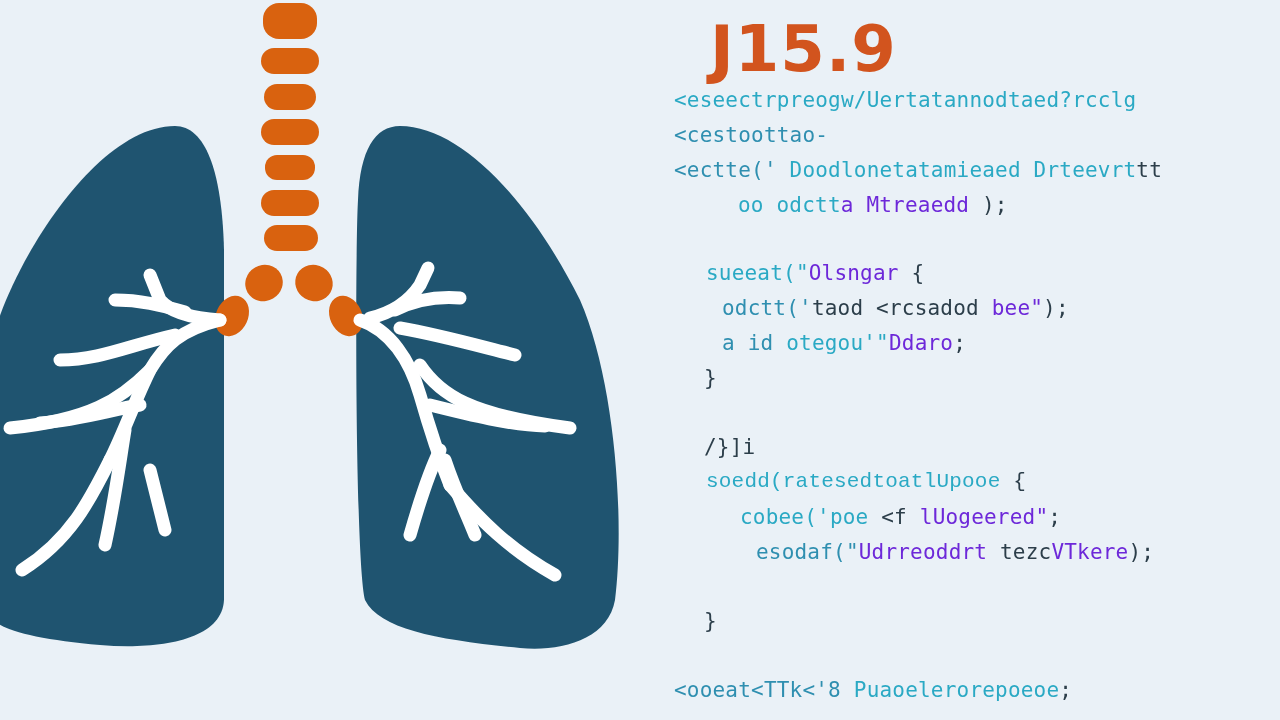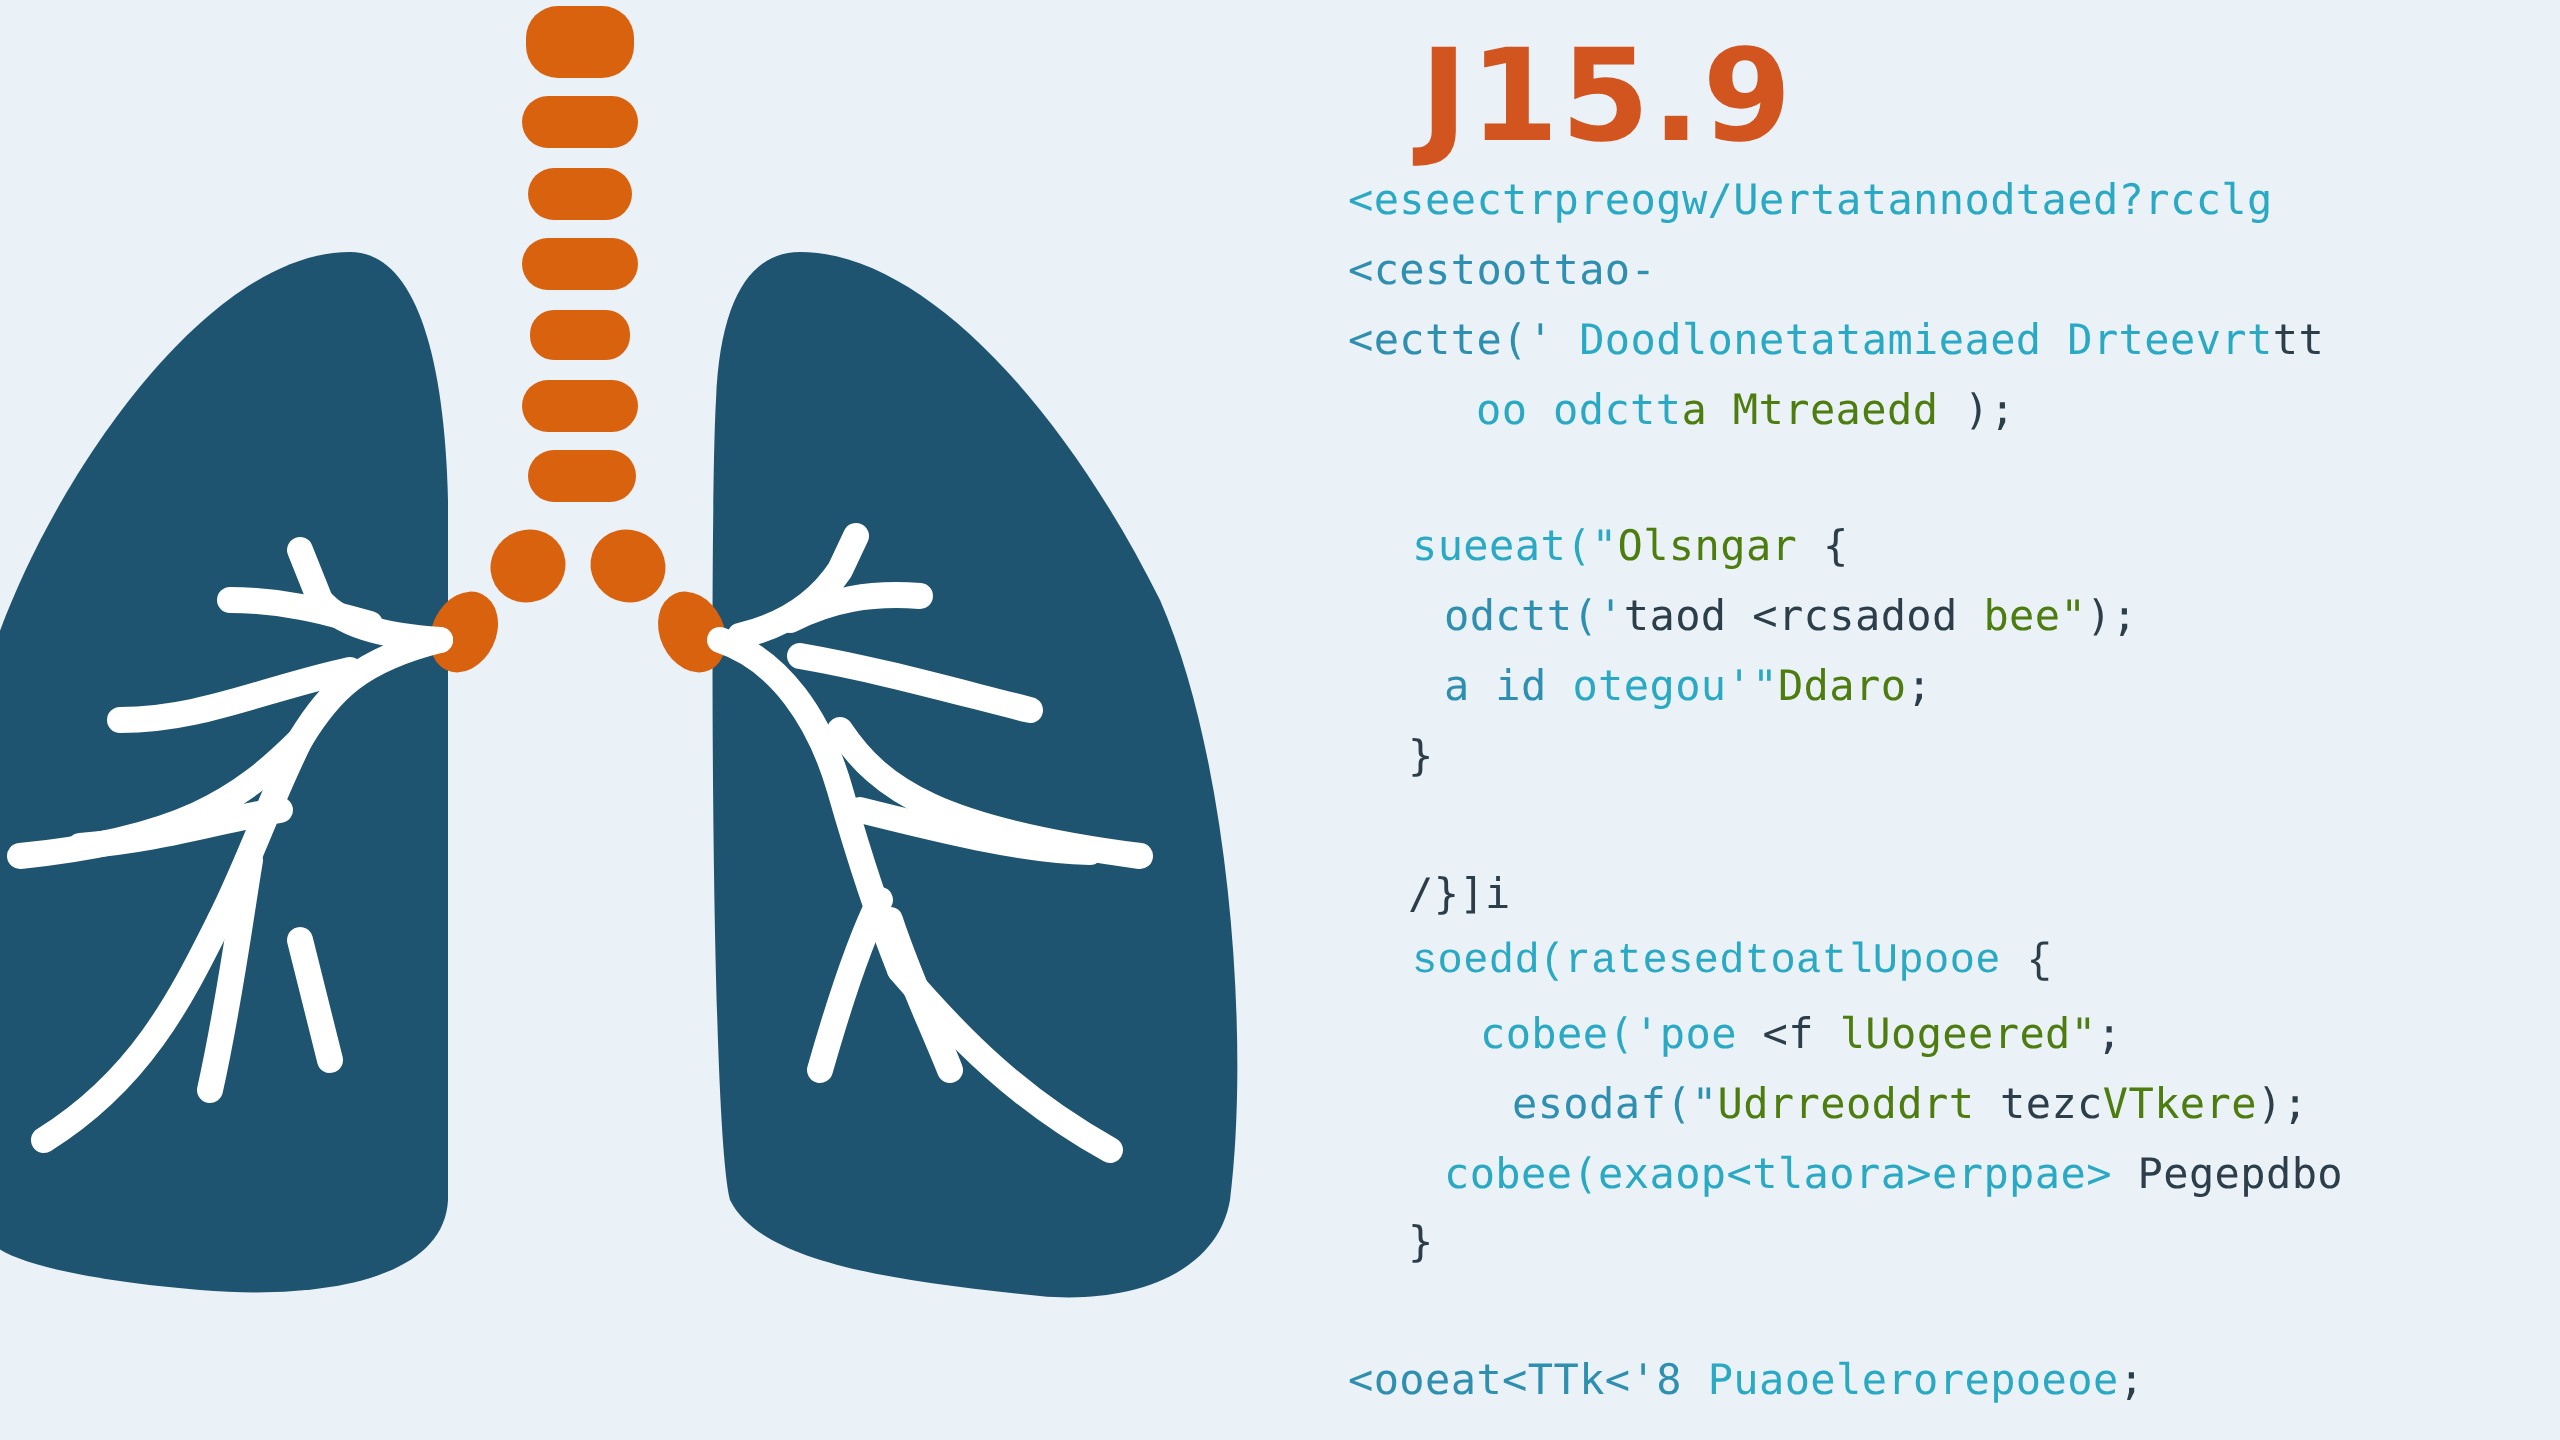--- a/index.html
+++ b/index.html
@@ -16,21 +16,21 @@
   }
   #code { position:absolute; left:0; top:0; width:1132px; height:720px; pointer-events:none; }
   .code-line {
     position:absolute; white-space:pre; font-size:21px; line-height:24px;
     letter-spacing:0.2px; pointer-events:auto;
   }
   .seg { }
   .c-teal  { color:#2aa9c4; }
   .c-blue  { color:#2f8fb0; }
   .c-dark  { color:#2c3e4a; }
-  .c-orange{ color:#4d7c0f;margin-top:16px; }
+  .c-orange{ color:#6d28d9;margin-top:16px; }
 </style>
 </head>
 <body>
 
 <svg id="illustration" viewBox="0 0 640 720" xmlns="http://www.w3.org/2000/svg">
 
   <path fill="#1f5470" d="M175,126 C205,126 222,170 224,250 L224,600 C222,640 160,650 100,645 C40,640 0,630 -5,620 L-5,330 C20,250 100,126 175,126 Z"></path>
 
   <path fill="#1f5470" d="M400,126 C460,126 530,200 580,300 C615,380 625,520 615,600 C608,640 560,652 520,648 C440,640 380,630 365,600 C355,560 355,250 358,200 C360,150 375,126 400,126 Z"></path>
 
@@ -81,16 +81,15 @@
     <div class="code-line" style="left: 674px; top: 123px;"><span class="seg c-blue">&lt;cestoottao-</span></div>
     <div class="code-line" style="left: 738px; top: 193px;"><span class="seg c-teal">oo odctt</span><span class="seg c-orange">a Mtreaedd</span><span class="seg c-dark"> );</span></div>
     <div class="code-line" style="left: 706px; top: 261px;"><span class="seg c-teal">sueeat("</span><span class="seg c-orange">Olsngar</span><span class="seg c-dark"> {</span></div>
     <div class="code-line" style="left: 722px; top: 296px;"><span class="seg c-blue">odctt('</span><span class="seg c-dark">taod &lt;rcsadod </span><span class="seg c-orange">bee"</span><span class="seg c-dark">);</span></div>
     <div class="code-line" style="left: 722px; top: 331px;"><span class="seg c-blue">a id </span><span class="seg c-teal">otegou'"</span><span class="seg c-orange">Ddaro</span><span class="seg c-dark">;</span></div>
     <div class="code-line" style="left: 704px; top: 366px;"><span class="seg c-dark">}</span></div>
     <div class="code-line" style="left: 704px; top: 435px;"><span class="seg c-dark">/}]i</span></div>
     <div class="code-line" style="left: 706px; top: 470px; font-family: Liberation Mono, monospace;"><span class="seg c-teal">soedd(ratesedtoatlUpooe</span><span class="seg c-dark"> {</span></div>
     <div class="code-line" style="left: 740px; top: 505px;"><span class="seg c-teal">cobee('poe </span><span class="seg c-dark">&lt;f </span><span class="seg c-orange">lUogeered"</span><span class="seg c-dark">;</span></div>
     <div class="code-line" style="left: 756px; top: 540px;"><span class="seg c-blue">esodaf("</span><span class="seg c-orange">Udrreoddrt</span><span class="seg c-dark"> tezc</span><span class="seg c-orange">VTkere</span><span class="seg c-dark">);</span></div>
-    <div class="code-line" style="left: 722px; top: 575px;"><span class="seg c-teal">cobee(exaop&lt;tlaora&gt;erppae&gt; </span><span class="seg c-dark">Pegepdbo</span></div>
     <div class="code-line" style="left: 704px; top: 609px;"><span class="seg c-dark">}</span></div>
     <div class="code-line" style="left: 674px; top: 678px;"><span class="seg c-blue">&lt;ooeat&lt;TTk&lt;'8 </span><span class="seg c-teal">Puaoelerorepoeoe</span><span class="seg c-dark">;</span></div>
   </div>
 
 </body></html>

